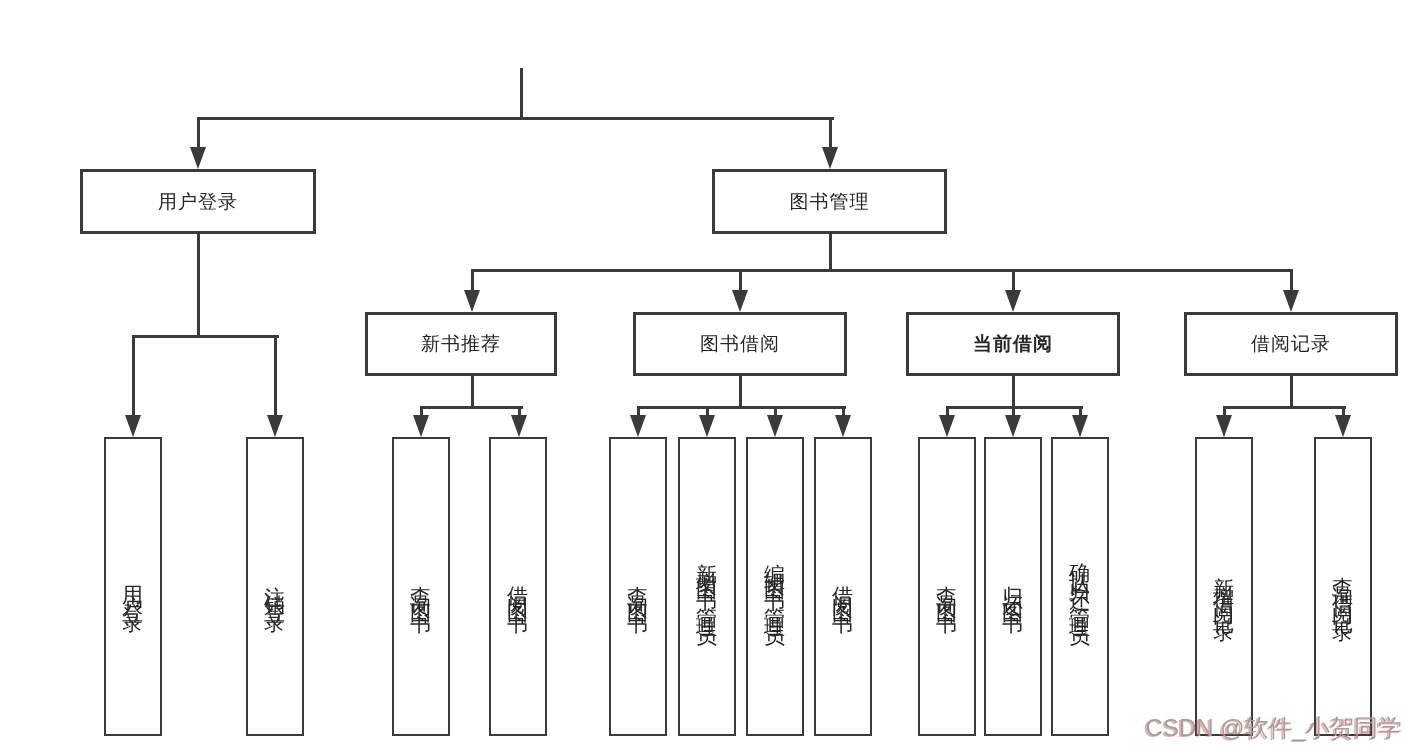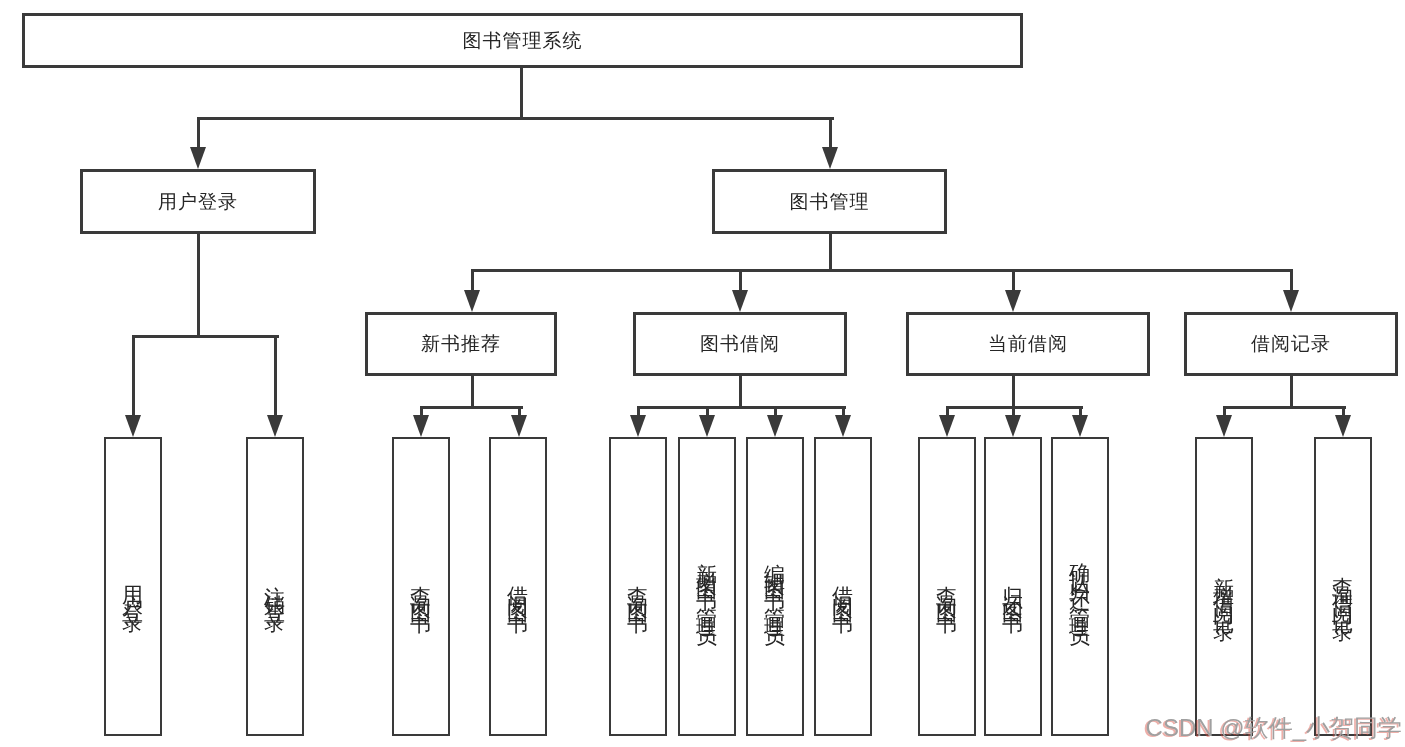--- a/index.html
+++ b/index.html
@@ -52,38 +52,35 @@
     text-shadow:-2px 1px 0 rgba(214,77,64,0.45);
     z-index:10;
     white-space:nowrap;
   }
 </style>
 </head>
 <body>
 
 <div id="canvas">
 
-  <div class="box h" style="left:22px;top:13px;width:1001px;height:55px;">
-    <span>图书管理系统</span>
-  </div>
 
   <div class="box h" style="left:80px;top:169px;width:236px;height:65px;">
     <span>用户登录</span>
   </div>
   <div class="box h" style="left:712px;top:169px;width:235px;height:65px;">
     <span>图书管理</span>
   </div>
 
   <div class="box h" style="left:365px;top:312px;width:192px;height:64px;">
     <span>新书推荐</span>
   </div>
   <div class="box h" style="left:633px;top:312px;width:214px;height:64px;">
     <span>图书借阅</span>
   </div>
-  <div class="box h" style="left:906px;top:312px;width:244px;height:64px;">
+  <div class="box h" style="left:906px;top:312px;width:214px;height:64px;font-weight:bold;">
     <span>当前借阅</span>
   </div>
   <div class="box h" style="left:1184px;top:312px;width:214px;height:64px;">
     <span>借阅记录</span>
   </div>
 
   <div class="box leaf" style="left:104px;top:437px;width:58px;height:299px;">
     <span class="vtext">用户登录</span>
   </div>
   <div class="box leaf" style="left:246px;top:437px;width:58px;height:299px;">

